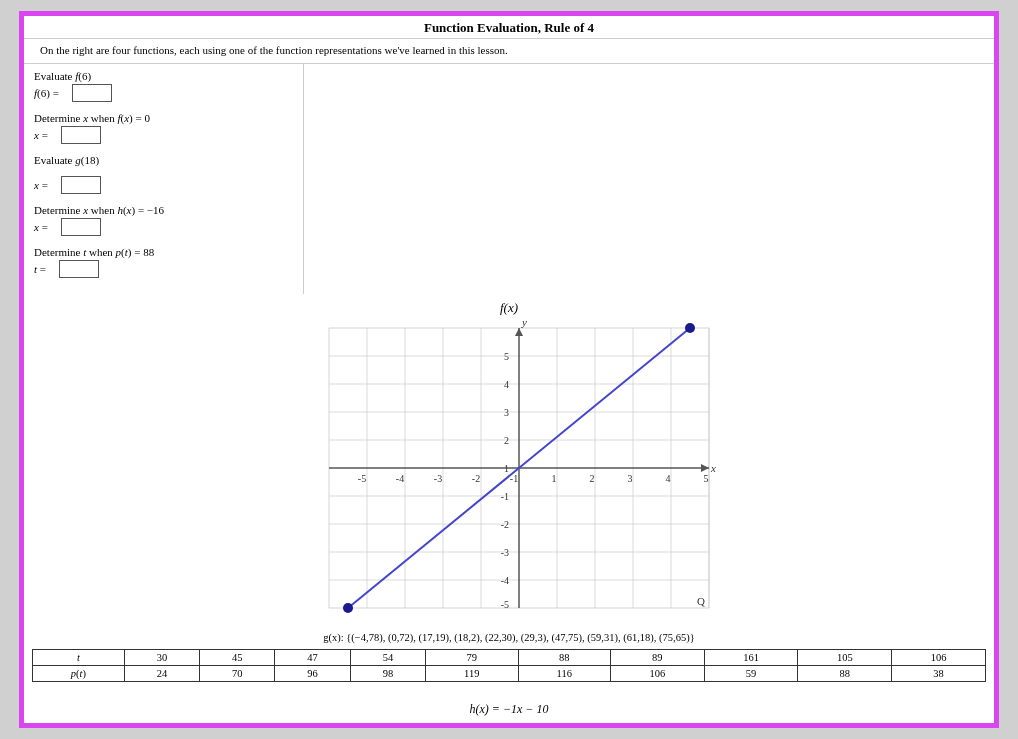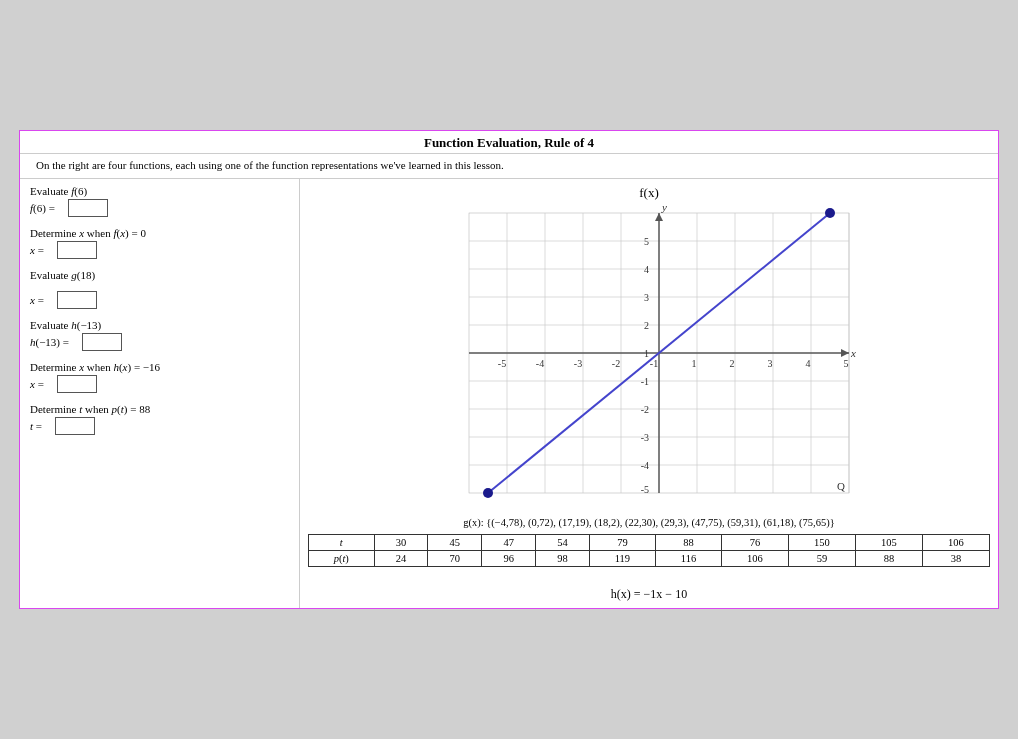--- a/index.html
+++ b/index.html
@@ -10,39 +10,39 @@
       height: 739px;
       overflow: hidden;
       display: flex;
       flex-direction: column;
       align-items: center;
       justify-content: center;
     }
     .main-container {
       width: 980px;
       background: white;
-      border: 1px solid #d946ef;
+      border: 5px solid #d946ef;
     }
     .page-title {
       text-align: center;
       font-size: 13px;
       font-weight: bold;
       padding: 4px 0 2px 0;
       border-bottom: 1px solid #ccc;
       background: white;
     }
     .instructions {
       font-size: 11px;
       padding: 4px 16px;
       border-bottom: 1px solid #ccc;
       line-height: 1.4;
     }
     .content-area {
       display: flex;
-      flex-direction: row;
+      flex-direction: column;
       justify-content: space-between;
     }
     .left-panel {
       width: 280px;
       border-right: 1px solid #ccc;
       padding: 6px 10px;
       font-size: 11px;
     }
     .question-block {
       margin-bottom: 10px;
@@ -57,20 +57,21 @@
       gap: 13px;
       font-size: 11px;
     }
     .right-panel {
       flex: 1;
       padding: 6px 8px;
     }
     .graph-title {
       text-align: center;
       font-size: 13px;
+      font-style: italic;
       margin-bottom: 2px;
     }
     .graph-container {
       width: 100%;
       display: flex;
       justify-content: center;
     }
     .g-points {
       font-size: 10.5px;
       text-align: center;
@@ -85,20 +86,21 @@
       width: 100%;
     }
     .p-table td, .p-table th {
       border: 1px solid #333;
       padding: 2px 5px;
       text-align: center;
     }
     .h-formula {
       text-align: center;
       font-size: 12px;
+      font-style: italic;
       margin-top: 20px;
     }
     input[type="text"] {
       width: 40px;
       height: 18px;
       border: 1px solid #555;
       font-size: 11px;
       text-align: center;
     }
   </style>
@@ -137,27 +139,20 @@
         <div class="question-text">Evaluate <i>g</i>(18)</div>
       </div>
 
       <div class="question-block">
         <div class="answer-row">
           <span><i>x</i> =</span>
           <input type="text" value="" style="">
         </div>
       </div>
 
-      <div class="question-block">
-        <div class="question-text">Evaluate <i>h</i>(−13)</div>
-        <div class="answer-row">
-          <span><i>h</i>(−13) =</span>
-          <input type="text" value="" style="">
-        </div>
-      </div>
 
       <div class="question-block">
         <div class="question-text">Determine <i>x</i> when <i>h</i>(<i>x</i>) = −16</div>
         <div class="answer-row">
           <span><i>x</i> =</span>
           <input type="text" value="" style="">
         </div>
       </div>
 
 
@@ -246,22 +241,22 @@
         <table class="p-table">
           <tbody>
               <tr>
             <td><i>t</i></td>
             <td>30</td>
             <td>45</td>
             <td>47</td>
             <td>54</td>
             <td>79</td>
             <td>88</td>
-            <td>76</td>
-            <td>150</td>
+            <td>89</td>
+            <td>161</td>
             <td>105</td>
             <td>106</td>
           </tr>
           <tr>
             <td><i>p</i>(<i>t</i>)</td>
             <td>24</td>
             <td>70</td>
             <td>96</td>
             <td>98</td>
             <td>119</td>

